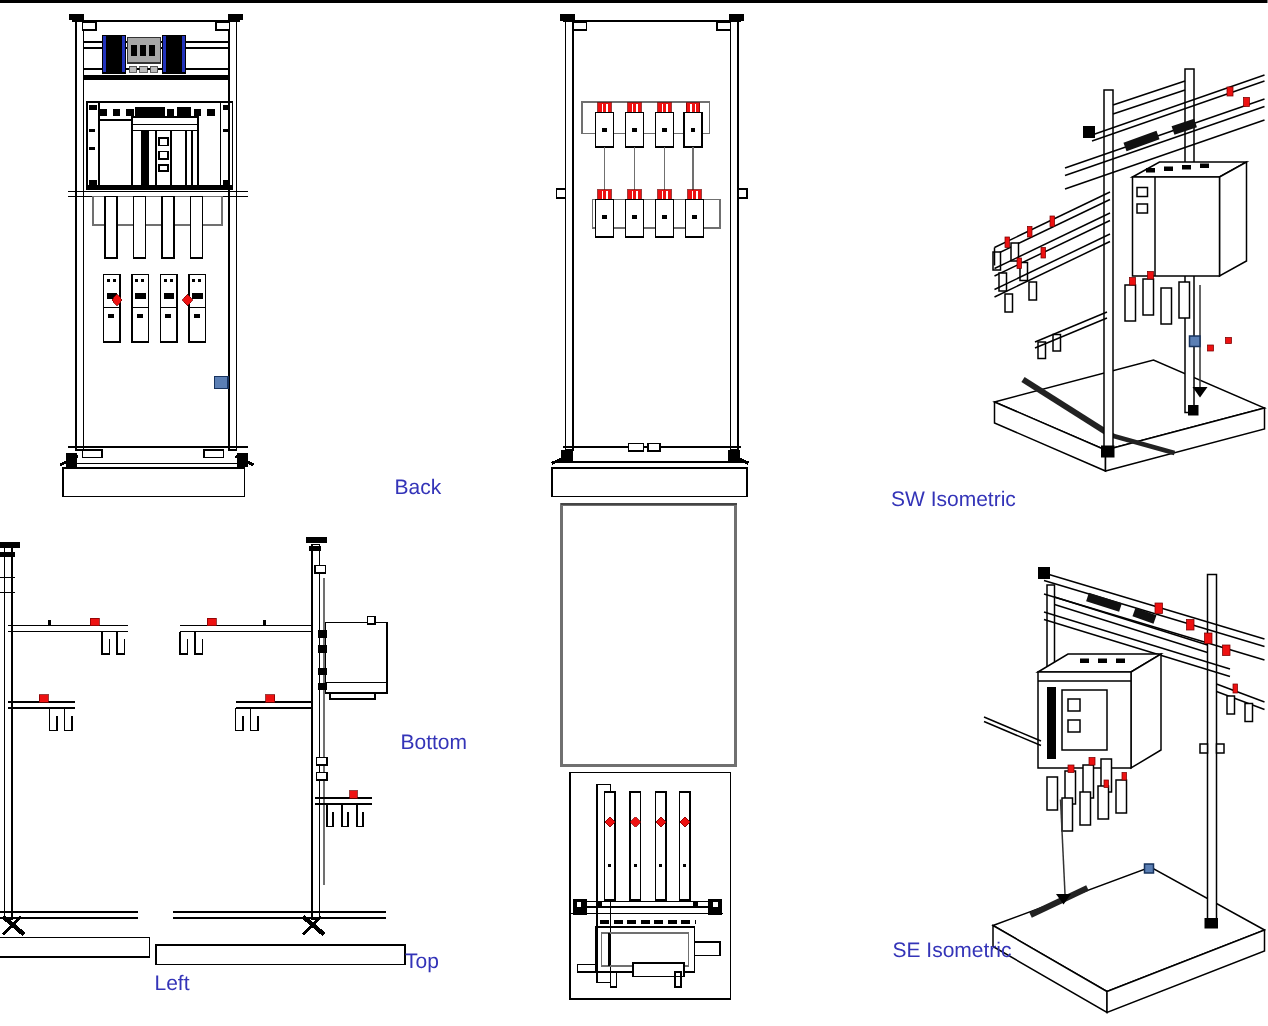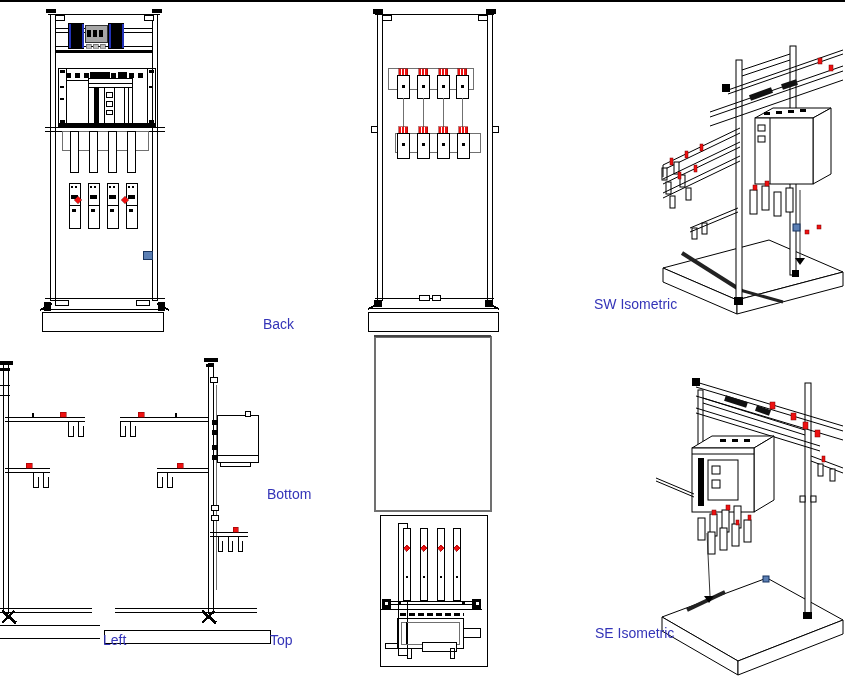--- a/index.html
+++ b/index.html
@@ -491,18 +491,18 @@
     <polygon class="blk" points="54,228 64,228 59,235"></polygon>
 
     <rect class="blue" x="113" y="208" width="6" height="6"></rect>
 
     <rect class="wht" x="150" y="128" width="5" height="6"></rect>
     <rect class="wht" x="161" y="128" width="5" height="6"></rect>
     <rect class="blk" x="153" y="244" width="9" height="7"></rect>
   </svg>
 
   <div class="vlabel" style="left:263px;top:316px">Back</div>
-  <div class="vlabel" style="left:594px;top:296px">SW Isometric</div>
+  <div class="vlabel" style="left:594px;top:324px">SW Isometric</div>
   <div class="vlabel" style="left:267px;top:486px">Bottom</div>
-  <div class="vlabel" style="left:103px;top:632px">Left</div>
+  <div class="vlabel" style="left:103px;top:647px">Left</div>
   <div class="vlabel" style="left:270px;top:632px">Top</div>
   <div class="vlabel" style="left:595px;top:625px">SE Isometric</div>
 </div>
 
 </body></html>

